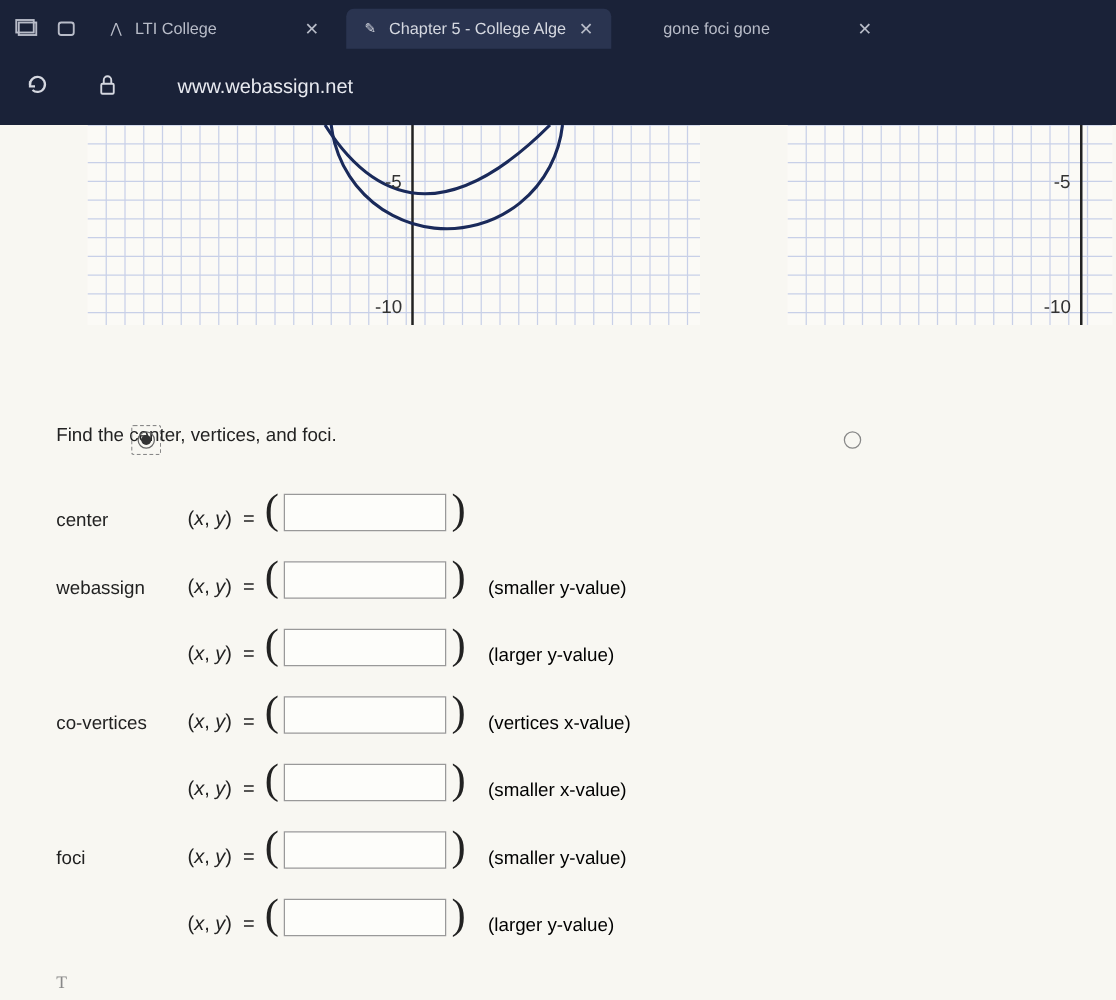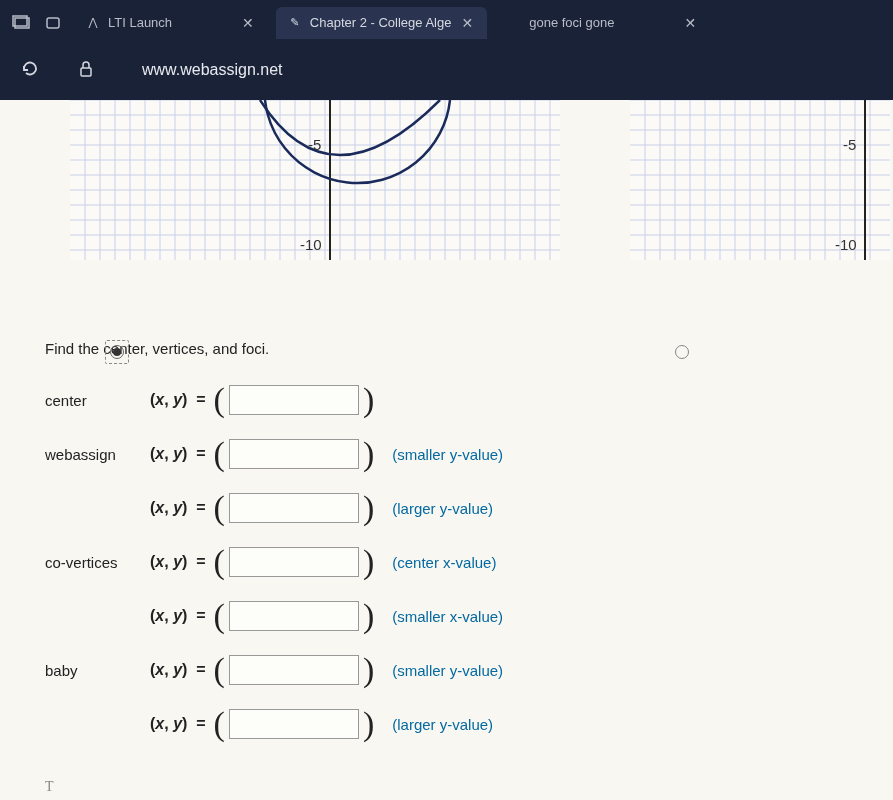--- a/index.html
+++ b/index.html
@@ -147,56 +147,55 @@
     .problem-section {
       padding: 30px 45px;
     }
     .prompt {
       font-size: 15px;
       color: #222;
       margin-bottom: 18px;
     }
     .answer-row {
       display: flex;
-      align-items: center;
+      align-items: flex-end;
       height: 50px;
       margin-bottom: 4px;
     }
     .row-label {
       width: 105px;
       font-size: 15px;
       color: #222;
     }
     .xy-label {
       font-family: Verdana, sans-serif;
       font-size: 16px;
       color: #222;
       margin-right: 8px;
-      font-weight: bold;
     }
     .xy-label .var {
       font-style: italic;
     }
     .paren {
       font-size: 34px;
       color: #222;
       font-family: Georgia, serif;
       line-height: 1;
     }
     .input-box {
       width: 130px;
       height: 30px;
       border: 1px solid #999;
       background: #fdfdfa;
       margin: 0 4px;
     }
     .hint {
       margin-left: 18px;
       font-size: 15px;
-      color: #0369a1;
+      color: #000000;
     }
     .help-icon {
       margin-top: 30px;
       color: #888;
       font-size: 14px;
       font-family: serif;
     }
   </style>
 </head>
 <body>
@@ -209,26 +208,26 @@
           <rect x="1" y="3" width="14" height="10" fill="none" stroke="#b8bcc8" stroke-width="1.5"></rect>
         </svg>
     </div>
     <div class="tab-icon-box">
       <svg width="18" height="18" viewBox="0 0 18 18">
           <rect x="2" y="4" width="12" height="10" rx="2" fill="none" stroke="#b8bcc8" stroke-width="1.5"></rect>
         </svg>
     </div>
     <div class="tab">
       <span class="tab-fav">⋀</span>
-      <span>LTI Launch</span>
+      <span>LTI College</span>
       <span class="tab-close" style="margin-left:60px">✕</span>
     </div>
     <div class="tab active">
       <span class="tab-fav">✎</span>
-      <span>Chapter 2 - College Alge</span>
+      <span>Chapter 5 - College Alge</span>
       <span class="tab-close">✕</span>
     </div>
     <div class="tab">
       <span class="tab-fav"></span>
       <span>gone foci gone</span>
       <span class="tab-close" style="margin-left:60px">✕</span>
     </div>
   </div>
   <div class="addr-bar">
     <div>
@@ -384,34 +383,34 @@
         <span class="paren">)</span>
         <span class="hint">(larger y-value)</span>
       </div>
 
       <div class="answer-row">
         <div class="row-label">co-vertices</div>
         <span class="xy-label">(<span class="var">x</span>, <span class="var">y</span>) &nbsp;=</span>
         <span class="paren">(</span>
         <input class="input-box" style="">
         <span class="paren">)</span>
-        <span class="hint">(center x-value)</span>
+        <span class="hint">(vertices x-value)</span>
       </div>
 
       <div class="answer-row">
         <div class="row-label"></div>
         <span class="xy-label">(<span class="var">x</span>, <span class="var">y</span>) &nbsp;=</span>
         <span class="paren">(</span>
         <input class="input-box" style="">
         <span class="paren">)</span>
         <span class="hint">(smaller x-value)</span>
       </div>
 
       <div class="answer-row">
-        <div class="row-label">baby</div>
+        <div class="row-label">foci</div>
         <span class="xy-label">(<span class="var">x</span>, <span class="var">y</span>) &nbsp;=</span>
         <span class="paren">(</span>
         <input class="input-box" style="">
         <span class="paren">)</span>
         <span class="hint">(smaller y-value)</span>
       </div>
 
       <div class="answer-row">
         <div class="row-label"></div>
         <span class="xy-label">(<span class="var">x</span>, <span class="var">y</span>) &nbsp;=</span>

